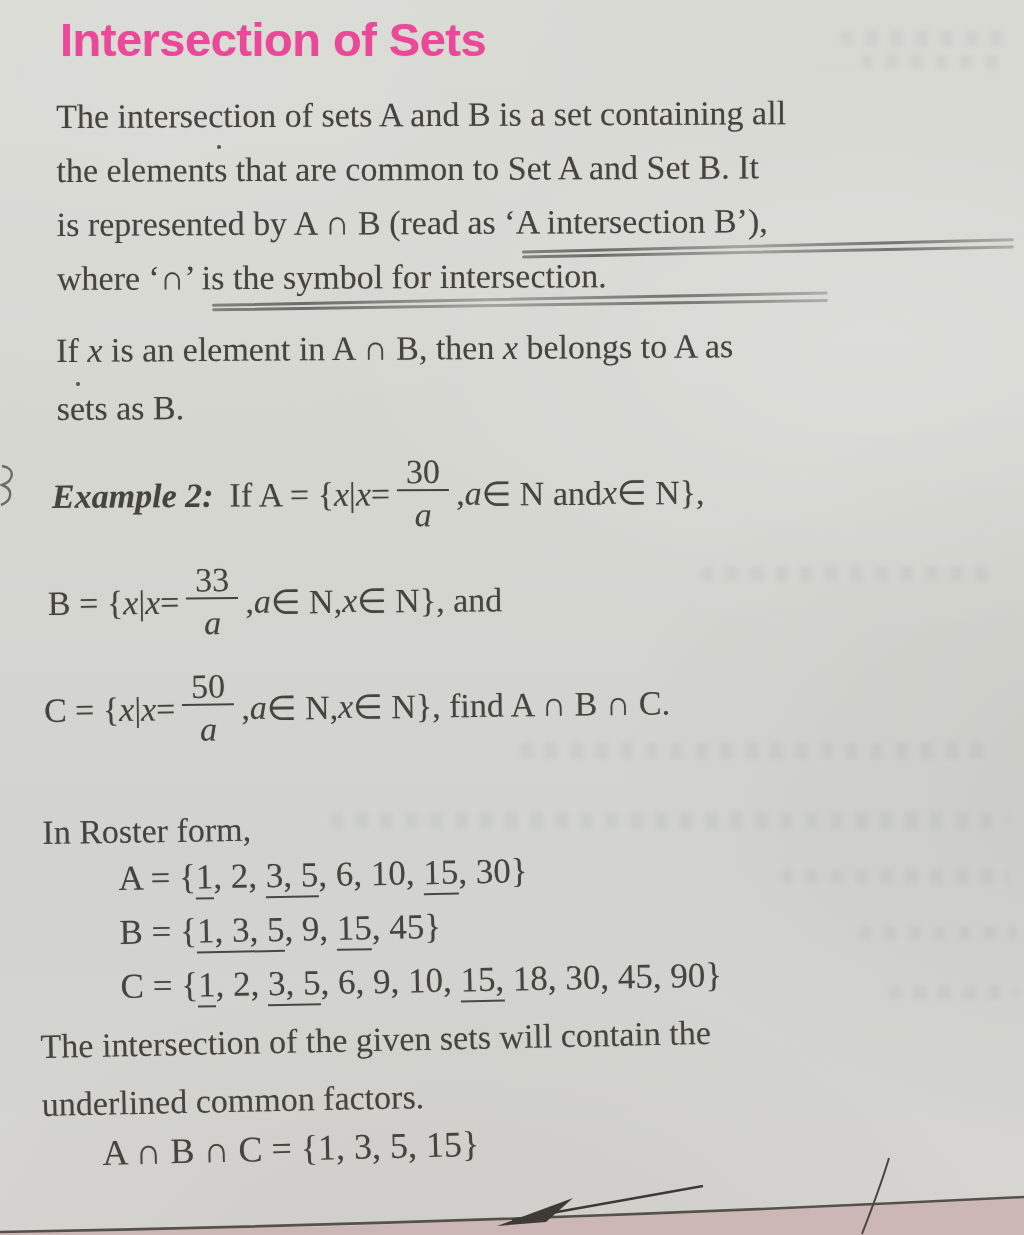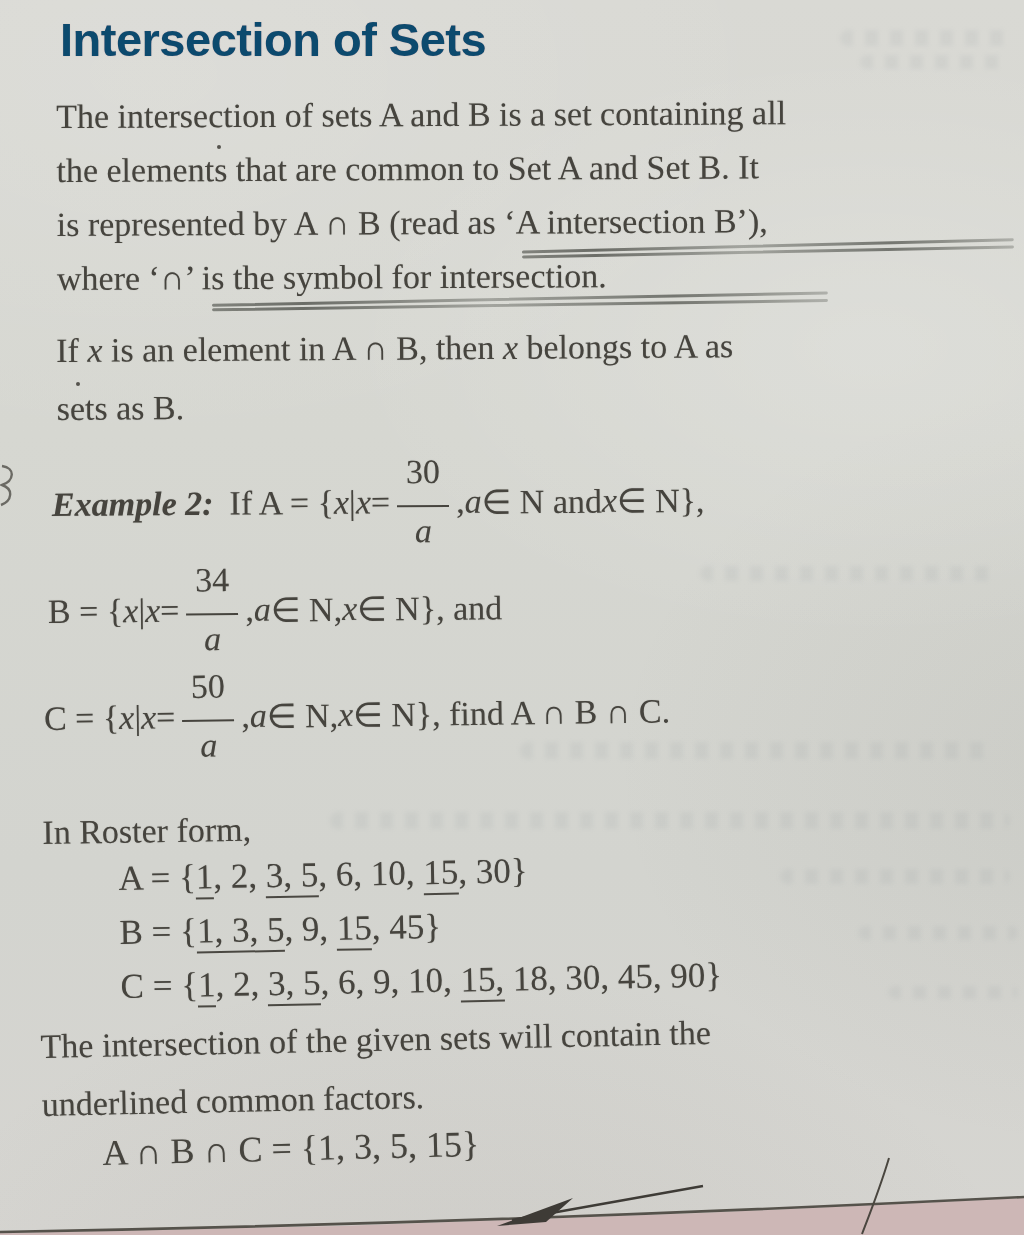--- a/index.html
+++ b/index.html
@@ -11,30 +11,30 @@
       radial-gradient(1100px 650px at 15% 6%, rgba(255,255,255,.10), transparent 60%),
       radial-gradient(900px 700px at 108% 62%, rgba(110,108,100,.08), transparent 55%),
       radial-gradient(1000px 700px at 45% 112%, rgba(120,115,105,.10), transparent 60%),
       linear-gradient(180deg,#d9d9d4 0%, #d6d7d1 35%, #d3d4cf 70%, #d6d5d1 100%);
   }
   .ink{color:#46443e;text-shadow:0 0 1px rgba(70,68,62,.35);}
   .abs{position:absolute;white-space:nowrap;}
   .title{
     font-family:"Liberation Sans", sans-serif;
     font-weight:700;font-size:47px;letter-spacing:-.5px;
-    color:#0c4a6e;text-shadow:0 0 1px rgba(194,98,108,.45);
+    color:#ec4899;text-shadow:0 0 1px rgba(194,98,108,.45);
   }
   .body-line{font-size:34px;line-height:54px;}
   .p2-line{font-size:34px;line-height:58px;}
   .it{font-style:italic;}
   .undl{border-bottom:2.5px solid #4a4842;padding-bottom:1px;}
   .mathline{display:flex;align-items:center;font-size:34px;}
   .ex-label{font-weight:700;font-style:italic;margin-right:16px;}
   .frac{display:inline-flex;flex-direction:column;align-items:center;margin:0 7px;line-height:1;}
-  .frac .num{padding:0 9px 16px;border-bottom:2.5px solid #46443e;}
+  .frac .num{padding:0 9px 0;border-bottom:2.5px solid #46443e;}
   .frac .den{padding-top:7px;font-style:italic;}
   .roster-line{font-size:35px;line-height:54px;}
   .pencil{position:absolute;height:10px;transform-origin:left center;}
   .pencil::before,.pencil::after{
     content:"";position:absolute;left:0;right:0;height:3px;border-radius:3px;
     background:linear-gradient(90deg, rgba(100,102,96,.75), rgba(88,90,84,.85) 15%,
       rgba(118,120,114,.55) 45%, rgba(90,92,86,.8) 75%, rgba(120,122,116,.45));
   }
   .pencil::before{top:0;transform:rotate(-.15deg);}
   .pencil::after{top:6px;transform:rotate(.12deg);}
@@ -91,21 +91,21 @@
     </span>
 </div>
 
 <div class="abs ink mathline" style="left:48px;top:565px;transform:rotate(-.6deg);transform-origin:left center;">
     <span>B = {</span>
     <span class="it">x</span>
     <span> | </span>
     <span class="it">x</span>
     <span> = </span>
     <span class="frac">
-      <span class="num">34</span>
+      <span class="num">33</span>
       <span class="den">a</span>
     </span>
     <span>, </span>
     <span class="it">a</span>
     <span> ∈ N, </span>
     <span class="it">x</span>
     <span> ∈ N}, and</span>
   </div>
 
 <div class="abs ink mathline" style="left:44px;top:672px;transform:rotate(-.8deg);transform-origin:left center;">

